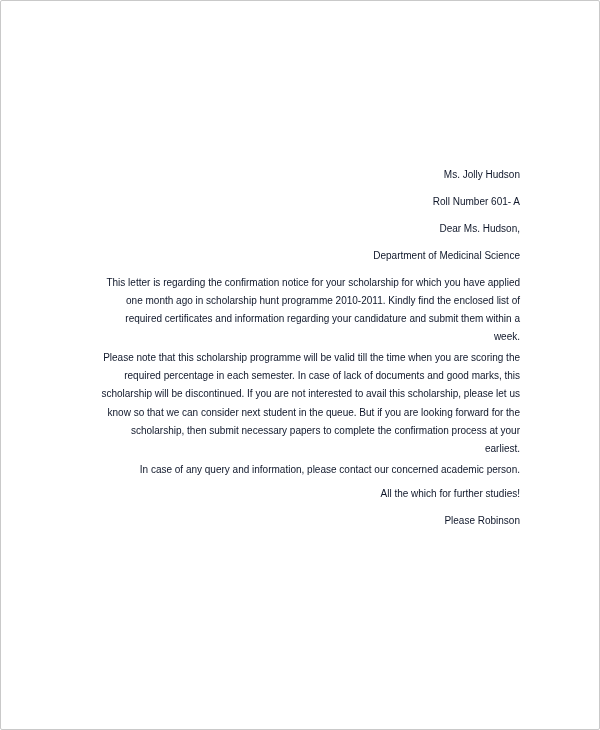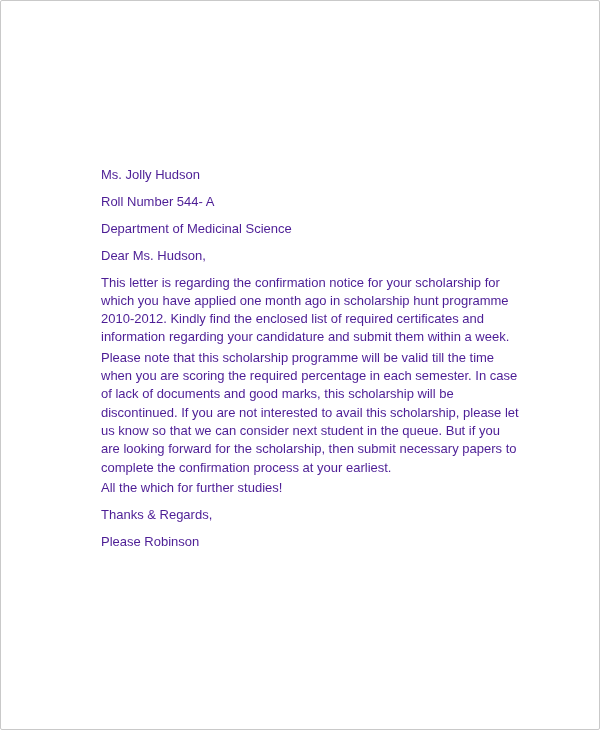--- a/index.html
+++ b/index.html
@@ -14,43 +14,43 @@
     background: #ffffff;
     border: 1px solid #c9c9c9;
     border-radius: 2px;
     overflow: hidden;
     font-family: "Liberation Sans", "DejaVu Sans", sans-serif;
   }
   .letter {
     box-sizing: content-box;
     width: 419px;
     padding: 165px 0 0 100px;
-    color: #4c1d95;
-    font-size: 13px;
+    color: #0f172a;
+    font-size: 10px;
     line-height: 18.3px;
-    text-align: left;
+    text-align: right;
   }
   .letter p {
     margin: 0 0 8.6px 0;
   }
   .letter p.tight {
     margin-bottom: 2px;
   }
   .letter p.mid {
     margin-bottom: 6.6px;
   }
 </style>
 </head>
 <body>
 
 <div class="page">
   <div class="letter">
     <p>Ms. Jolly Hudson</p>
-    <p>Roll Number 544- A</p>
+    <p>Roll Number 601- A</p>
+    <p>Dear Ms. Hudson,</p>
     <p>Department of Medicinal Science</p>
-    <p>Dear Ms. Hudson,</p>
-    <p class="tight">This letter is regarding the confirmation notice for your scholarship for which you have applied one month ago in scholarship hunt programme 2010-2012. Kindly find the enclosed list of required certificates and information regarding your candidature and submit them within a week.</p>
+    <p class="tight">This letter is regarding the confirmation notice for your scholarship for which you have applied one month ago in scholarship hunt programme 2010-2011. Kindly find the enclosed list of required certificates and information regarding your candidature and submit them within a week.</p>
     <p class="tight">Please note that this scholarship programme will be valid till the time when you are scoring the required percentage in each semester. In case of lack of documents and good marks, this scholarship will be discontinued. If you are not interested to avail this scholarship, please let us know so that we can consider next student in the queue. But if you are looking forward for the scholarship, then submit necessary papers to complete the confirmation process at your earliest.</p>
+    <p class="mid">In case of any query and information, please contact our concerned academic person.</p>
     <p>All the which for further studies!</p>
-    <p>Thanks &amp; Regards,</p>
     <p>Please Robinson</p>
   </div>
 </div>
 
 </body></html>

